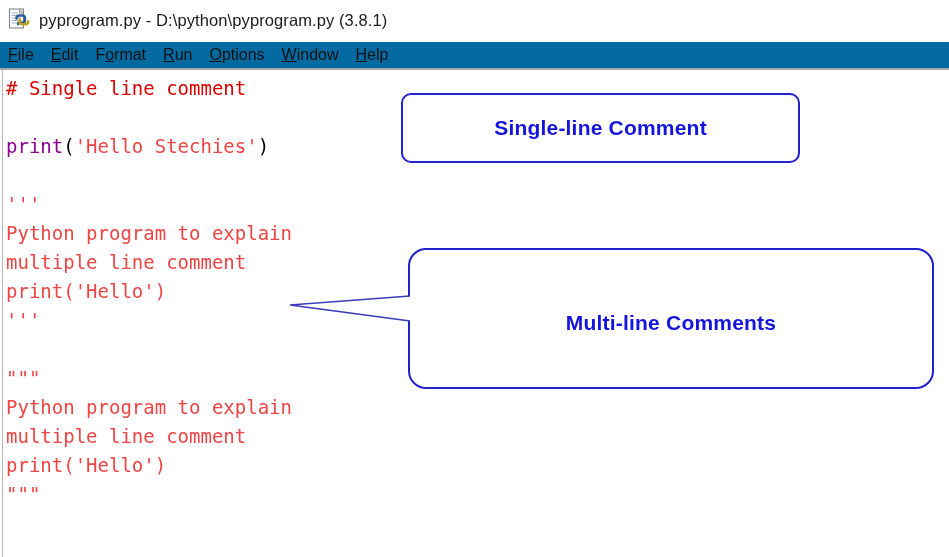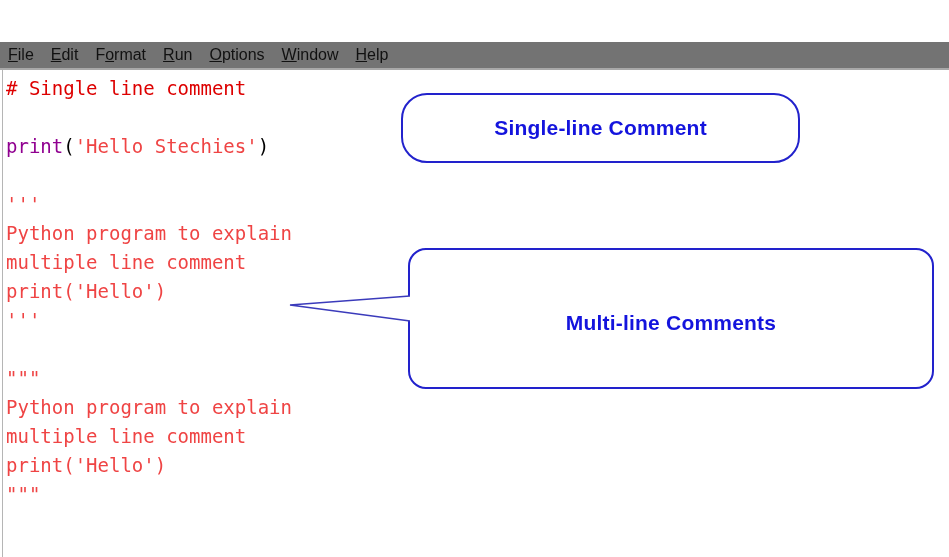--- a/index.html
+++ b/index.html
@@ -39,21 +39,21 @@
     letter-spacing: 0.1px;
   }
 
   
   #menubar {
     position: absolute;
     left: 0; top: 42px;
     width: 949px; height: 26px;
     display: flex;
     align-items: center;
-    background: #737373;
+    background: #0369a1;
   }
   .menu-item {
     font-size: 16px;
     color: #111111;
     padding: 0 0;
     margin-right: 17px;
     white-space: nowrap;
     cursor: default;
   }
   .menu-item:first-child { margin-left: 8px; }
@@ -107,21 +107,21 @@
     font-family: "Liberation Sans", sans-serif;
     font-weight: bold;
     font-size: 21px;
     color: #1414dd;
     white-space: nowrap;
     letter-spacing: 0.2px;
   }
   #callout-single {
     left: 401px; top: 93px;
     width: 399px; height: 70px;
-    border-radius: 26px;
+    border-radius: 10px;
   }
   #callout-multi {
     left: 408px; top: 248px;
     width: 526px; height: 141px;
     border-radius: 18px;
   }
   #callout-multi .callout-label {
     position: relative;
     top: -3px;
     margin-top: 14px;
@@ -138,20 +138,38 @@
     left: 286px; top: 288px;
     width: 130px; height: 42px;
     overflow: visible;
   }
 </style>
 </head>
 <body>
 
 <div id="screen">
 
+  <div id="titlebar">
+    <span id="app-icon">
+      <svg width="22" height="24" viewBox="0 0 22 24">
+        <rect x="1.5" y="1" width="14" height="19" fill="#fdfdfd" stroke="#808080" stroke-width="1"></rect>
+        <path d="M11.5 1 L15.5 5 L11.5 5 Z" fill="#e4e4e4" stroke="#808080" stroke-width="0.8"></path>
+        <g stroke="#9aa6c8" stroke-width="0.9">
+          <line x1="3.5" y1="5" x2="10" y2="5"></line>
+          <line x1="3.5" y1="7.5" x2="13" y2="7.5"></line>
+          <line x1="3.5" y1="10" x2="13" y2="10"></line>
+          <line x1="3.5" y1="12.5" x2="13" y2="12.5"></line>
+          <line x1="3.5" y1="15" x2="11" y2="15"></line>
+        </g>
+        <path d="M8.5 10.5 q0-3 3.2-3 h2.6 q2.6 0 2.6 2.6 v2.1 q0 2.3-2.3 2.3 h-2.9 q-1.6 0-1.6 1.6" fill="none" stroke="#2b5b9a" stroke-width="2.6" stroke-linecap="round"></path>
+        <path d="M20.2 13.2 q0 3-3.2 3 h-2.6 q-2.6 0-2.6-2.6 v-2.1" fill="none" stroke="#bfa21a" stroke-width="2.6" stroke-linecap="round"></path>
+      </svg>
+    </span>
+    <span id="title-text">pyprogram.py - D:\python\pyprogram.py (3.8.1)</span>
+  </div>
 
   <div id="menubar">
       <div class="menu-item"><span class="ul">F</span>ile</div>
       <div class="menu-item"><span class="ul">E</span>dit</div>
       <div class="menu-item">F<span class="ul">o</span>rmat</div>
       <div class="menu-item"><span class="ul">R</span>un</div>
       <div class="menu-item"><span class="ul">O</span>ptions</div>
       <div class="menu-item"><span class="ul">W</span>indow</div>
       <div class="menu-item"><span class="ul">H</span>elp</div>
     </div>

